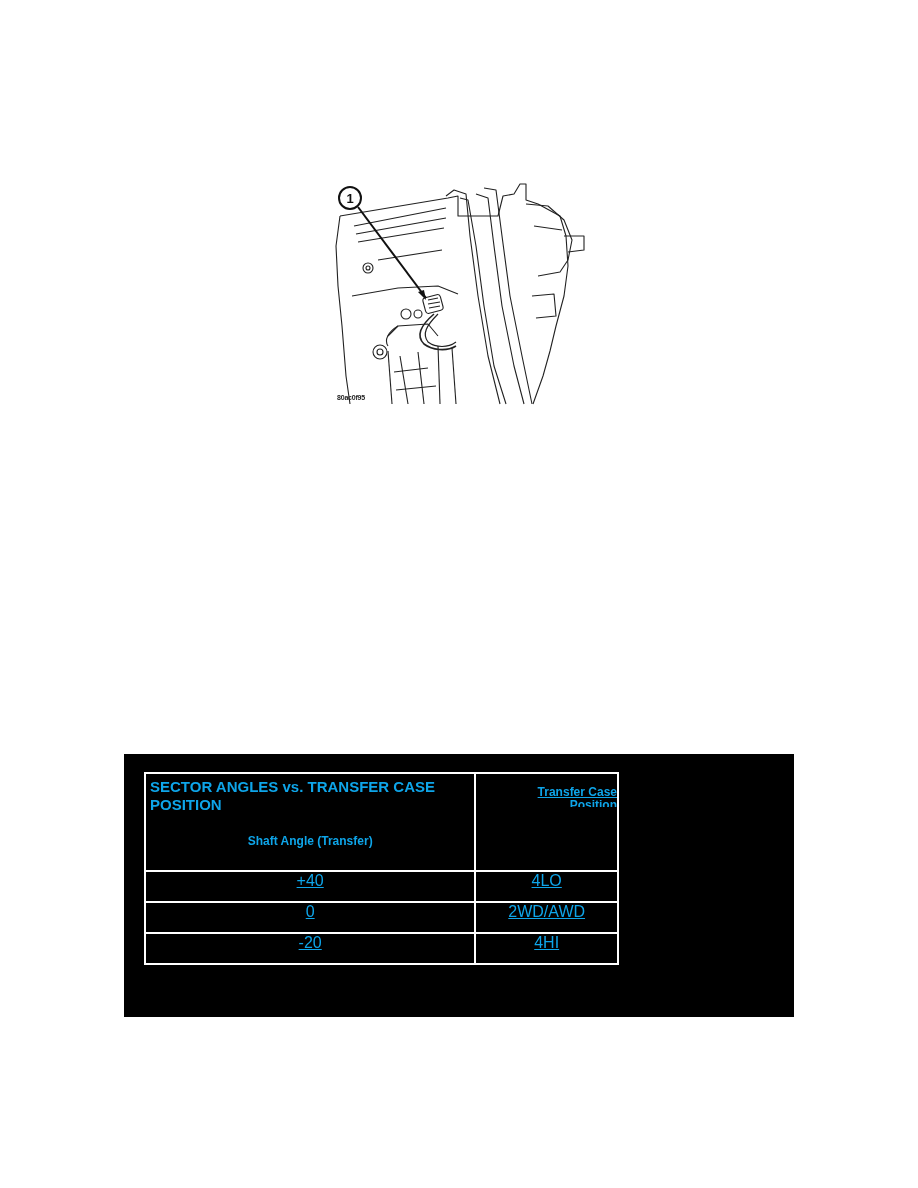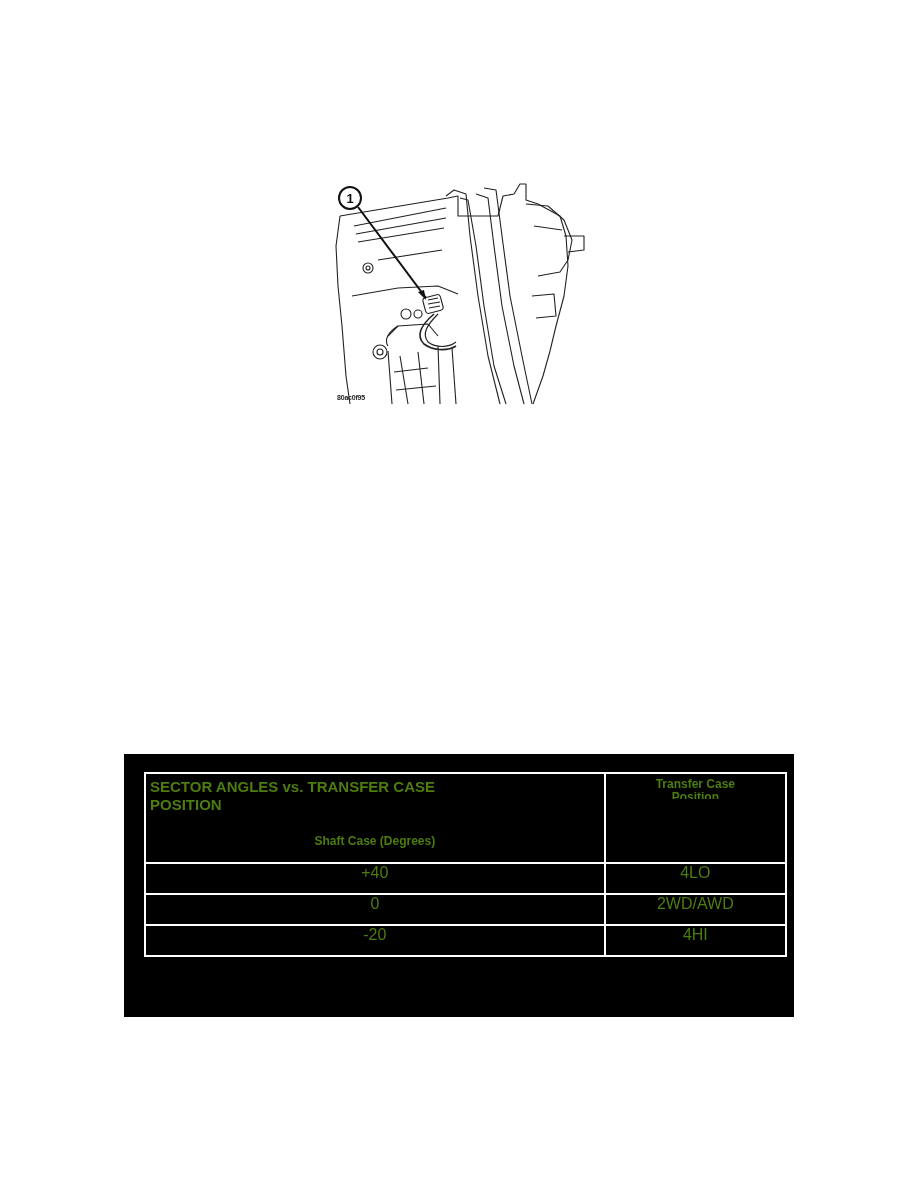--- a/index.html
+++ b/index.html
@@ -37,23 +37,24 @@
       left: 124px;
       top: 754px;
       width: 670px;
       height: 263px;
       background: #000000;
     }
     table.angles {
       position: absolute;
       left: 20px;
       top: 18px;
-      width: 643px;
+      width: 475px;
       border-collapse: collapse;
-      color: #4d7c0f;
+      color: #0ea5e9;
+      text-decoration: underline;
     }
     table.angles td, table.angles th {
       border: 2px solid #ffffff;
       padding: 0;
       vertical-align: top;
     }
     .col1 { width: 396px; }
     .col2 { width: 155px; }
     .hdr-cell {
       height: 88px;
@@ -73,23 +74,23 @@
       left: 0;
       right: 0;
       top: 60px;
       font-size: 12px;
       font-weight: bold;
       text-align: center;
     }
     .hdr-right {
       font-size: 12px;
       font-weight: bold;
-      text-align: center;
+      text-align: right;
       line-height: 13px;
-      padding-top: 4px;
+      padding-top: 12px;
       height: 84px;
       overflow: hidden;
     }
     .hdr-right span { display: block; }
     .hdr-right .clip { height: 8px; overflow: hidden; }
     .data-cell {
       height: 31px;
       font-size: 16px;
       text-align: center;
       padding-top: 3px;
@@ -156,21 +157,21 @@
 
 <div class="table-box">
   <table class="angles">
     <tbody>
         <tr>
       <td class="col1 hdr-cell">
         <div class="hdr-title">
           <span>SECTOR ANGLES vs. TRANSFER CASE</span><br>
           <span>POSITION</span>
         </div>
-        <div class="hdr-sub">Shaft Case (Degrees)</div>
+        <div class="hdr-sub">Shaft Angle (Transfer)</div>
       </td>
       <td class="col2">
         <div class="hdr-right">
           <span>Transfer Case</span>
           <span class="clip">
                 <span>Position</span>
               </span>
         </div>
       </td>
     </tr>

